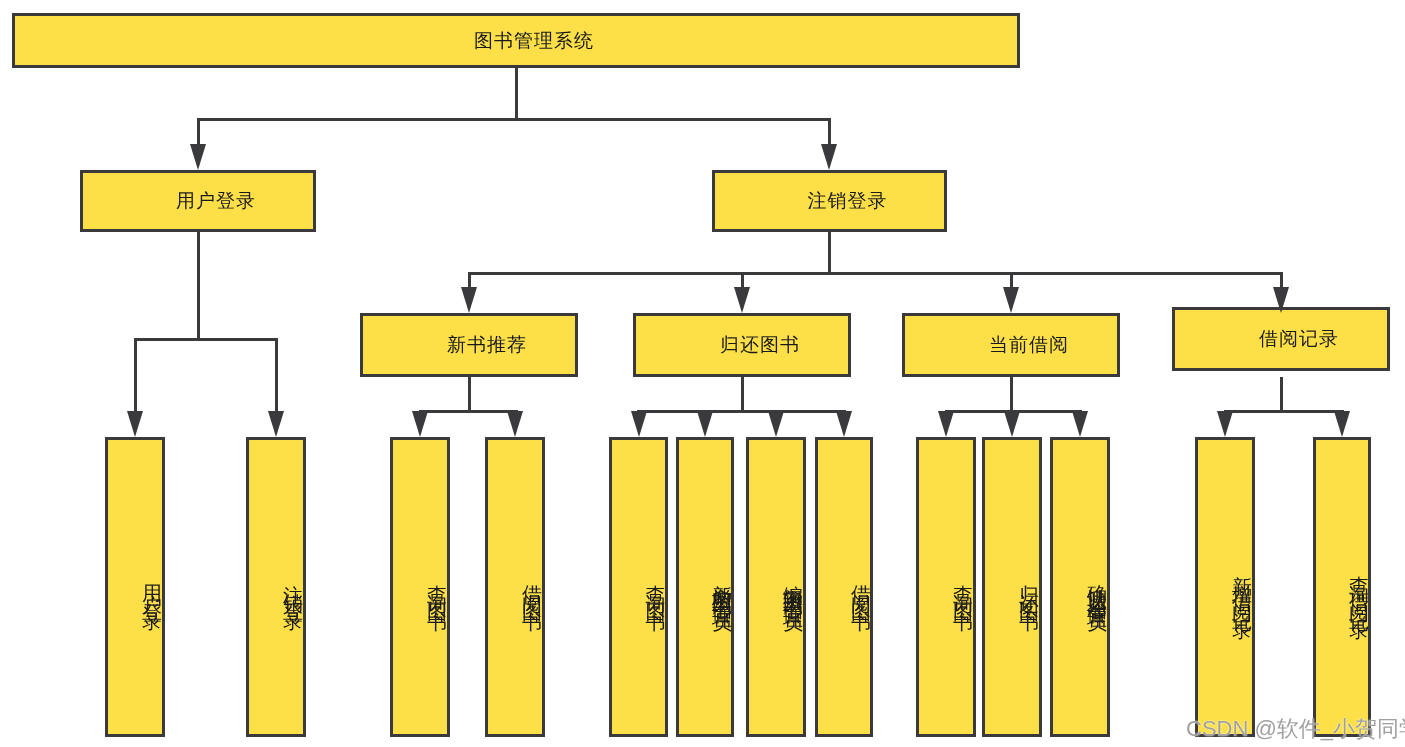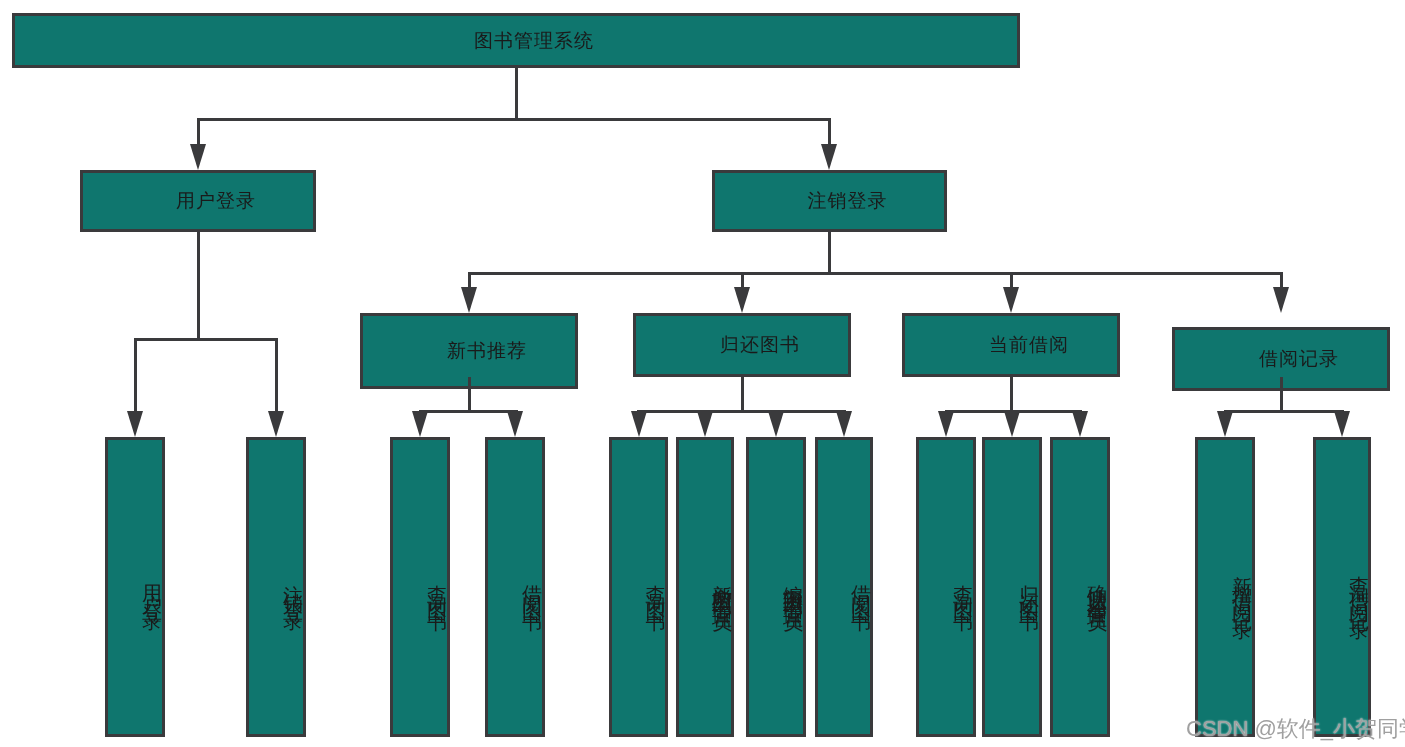--- a/index.html
+++ b/index.html
@@ -5,21 +5,21 @@
   :root{
     --line:#3a3a3c; --text:#1a1a1a; --wm:#a0a0a0; --bg:#ffffff;
   }
   html,body{margin:0;padding:0;background:#fff;}
   .canvas{
     position:relative;width:1405px;height:747px;background:var(--bg);
     font-family:"Liberation Sans","DejaVu Sans",sans-serif;overflow:hidden;
   }
   .box{
     position:absolute;box-sizing:border-box;border:3px solid var(--line);
-    background:#0f766e;color:var(--text);display:flex;align-items:center;justify-content:center;padding-left:36px;
+    background:#fde047;color:var(--text);display:flex;align-items:center;justify-content:center;padding-left:36px;
   }
   .box.h{font-size:19px;letter-spacing:1px;}
   .box.v{
     font-size:20px;
     writing-mode:vertical-rl;text-orientation:mixed;letter-spacing:9px;
     display:flex;align-items:center;justify-content:center;
   }
   .box.v.tight{letter-spacing:4px;}
   .hline,.vline{position:absolute;background:var(--line);}
   .hline{height:3px;}
@@ -38,24 +38,24 @@
 </head>
 <body>
 
 <div class="canvas">
 
   <div class="box h" style="left:12px;top:13px;width:1008px;height:55px">图书管理系统</div>
 
   <div class="box h" style="left:80px;top:170px;width:236px;height:62px">用户登录</div>
   <div class="box h" style="left:712px;top:170px;width:235px;height:62px">注销登录</div>
 
-  <div class="box h" style="left:360px;top:313px;width:218px;height:76px">新书推荐</div>
+  <div class="box h" style="left:360px;top:313px;width:218px;height:64px">新书推荐</div>
   <div class="box h" style="left:633px;top:313px;width:218px;height:64px">归还图书</div>
   <div class="box h" style="left:902px;top:313px;width:218px;height:64px">当前借阅</div>
-  <div class="box h" style="left:1172px;top:327px;width:218px;height:64px">借阅记录</div>
+  <div class="box h" style="left:1172px;top:307px;width:218px;height:64px">借阅记录</div>
 
   <div class="box v" style="left:105px;top:437px;width:60px;height:300px">用户登录</div>
   <div class="box v" style="left:246px;top:437px;width:60px;height:300px">注销登录</div>
 
   <div class="box v" style="left:390px;top:437px;width:60px;height:300px">查询图书</div>
   <div class="box v" style="left:485px;top:437px;width:60px;height:300px">借阅图书</div>
 
   <div class="box v" style="left:609px;top:437px;width:59px;height:300px">查询图书</div>
   <div class="box v tight" style="left:676px;top:437px;width:58px;height:300px">新增图书（管理员）</div>
   <div class="box v tight" style="left:746px;top:437px;width:60px;height:300px">编辑图书（管理员）</div>

